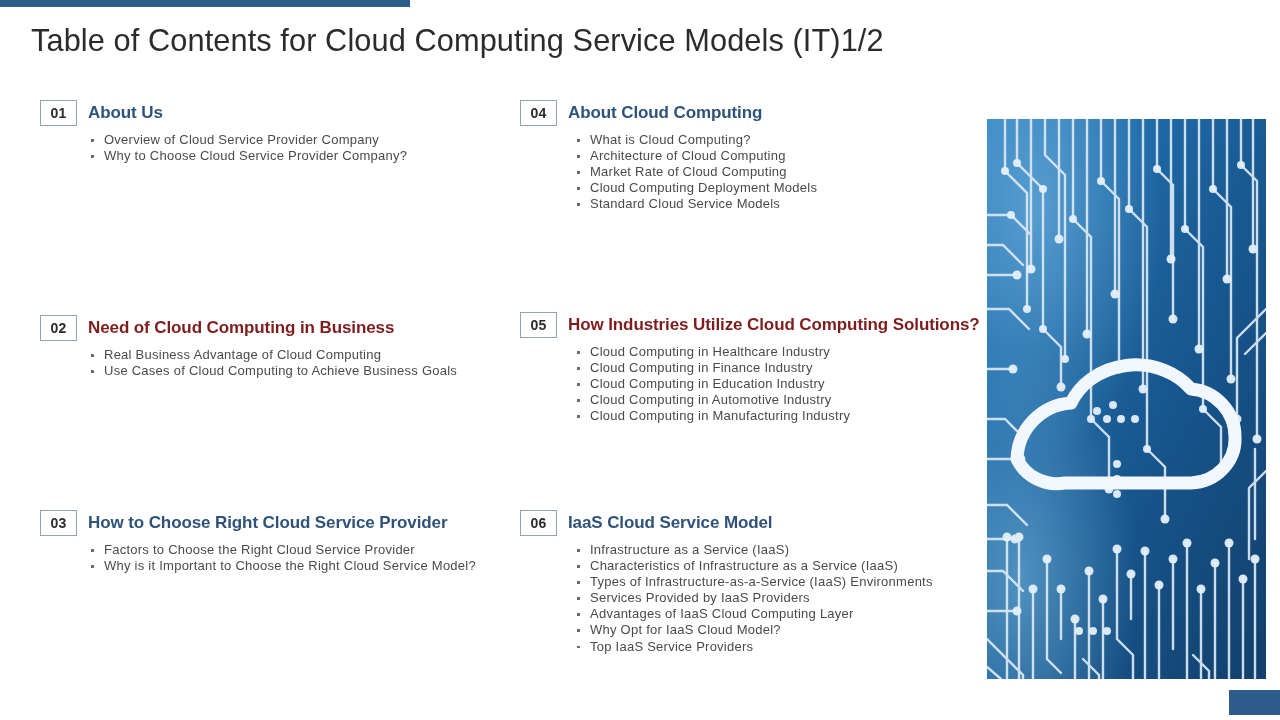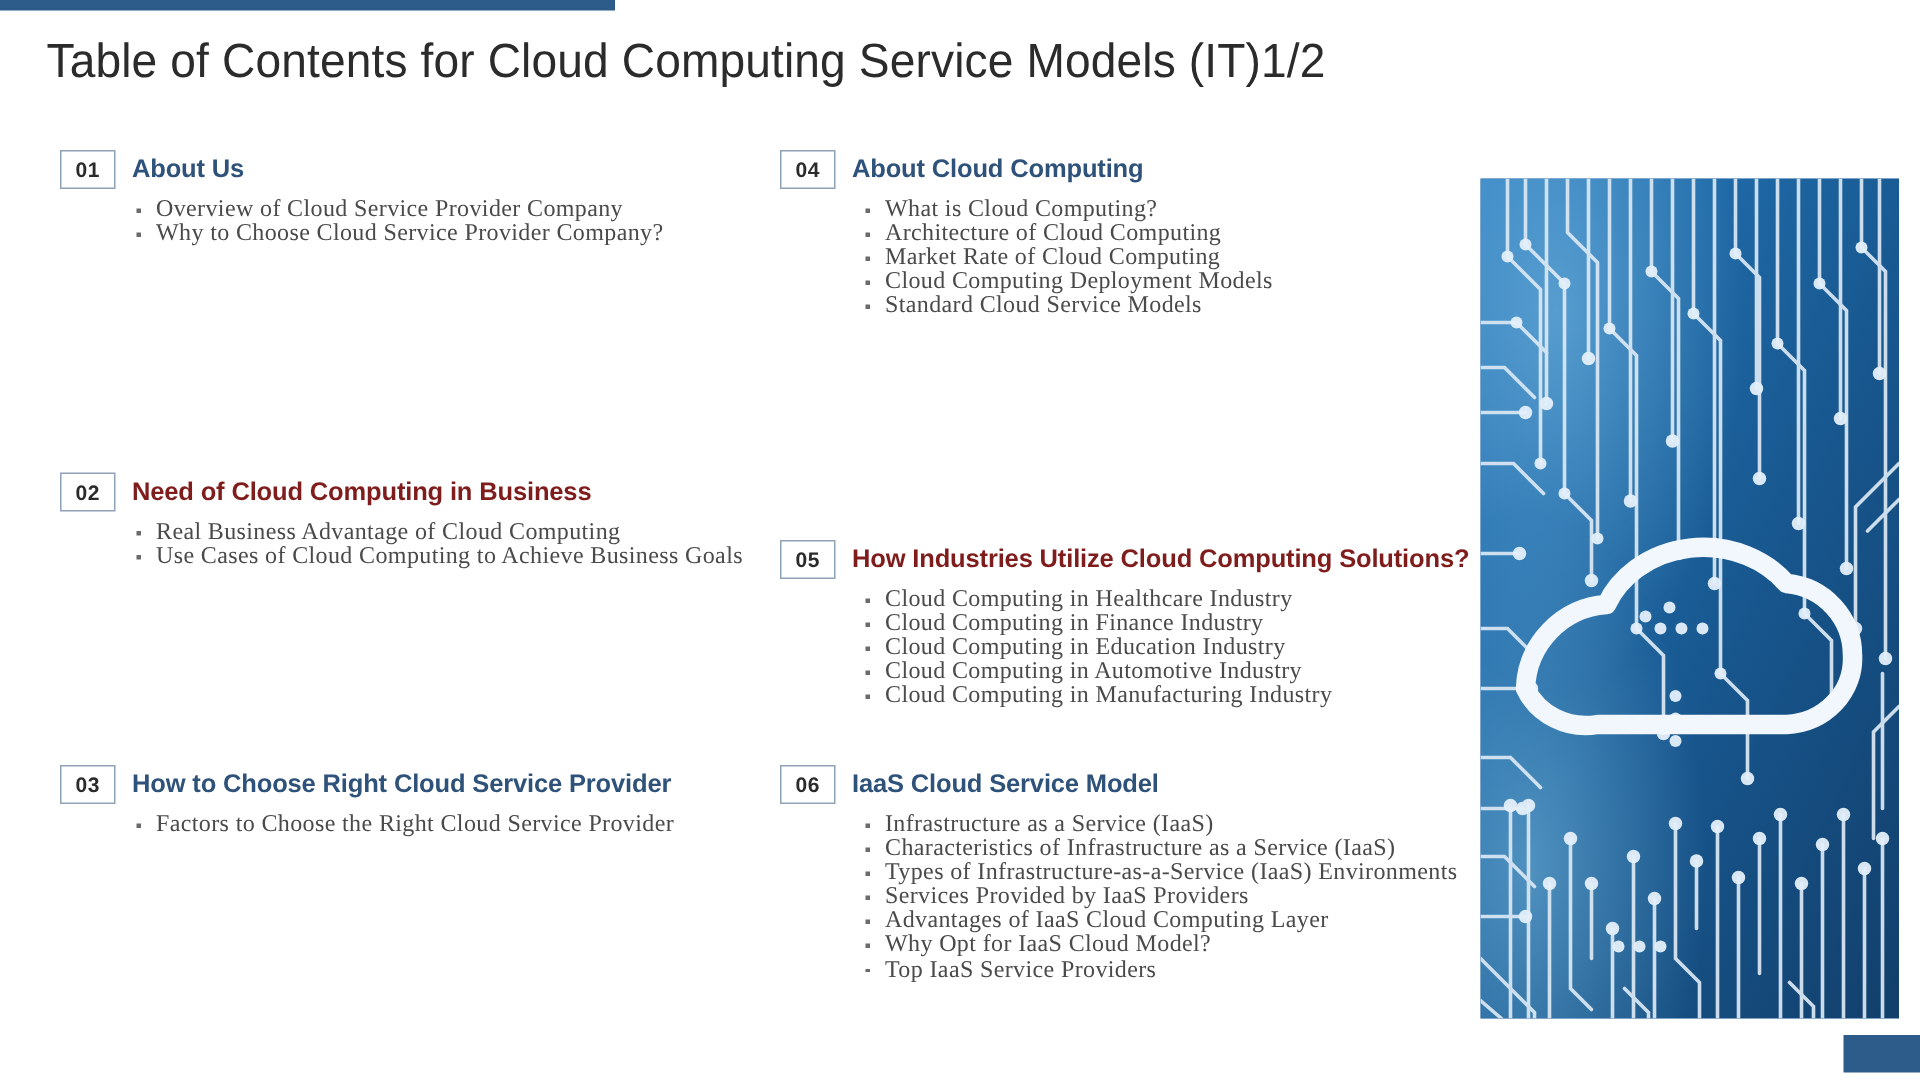--- a/index.html
+++ b/index.html
@@ -101,22 +101,22 @@
   .section-title.teal { color: #7f1d1d; }
 
   .bullet-list {
     list-style: none;
     margin: 4px 0 0 0;
     padding: 0;
   }
   .bullet-list li {
     position: relative;
     padding-left: 64px;
-    font-family: Liberation Serif, serif;
-    font-size: 16px;
+    font-family: Liberation Sans, sans-serif;
+    font-size: 13px;
     line-height: 16.1px;
     color: #4a4a4a;
     white-space: nowrap;
     letter-spacing: 0.25px;
   }
   .bullet-list li::before {
     content: "";
     position: absolute;
     left: 51px;
     top: 7px;
@@ -188,20 +188,21 @@
 
     <div class="toc-section" style="top:410px;">
       <div class="section-head">
         <div class="number-box">
           <span class="number-box-text">03</span>
         </div>
         <div class="section-title navy">How to Choose Right Cloud Service Provider</div>
       </div>
       <ul class="bullet-list">
         <li>Factors to Choose the Right  Cloud  Service  Provider</li>
+        <li>Why is it Important  to Choose  the Right Cloud  Service  Model?</li>
       </ul>
     </div>
 
   </div>
 
   <div class="toc-column" id="toc-column-right">
 
     <div class="toc-section" style="top:0px;">
       <div class="section-head">
         <div class="number-box">
@@ -211,21 +212,21 @@
       </div>
       <ul class="bullet-list">
         <li>What is Cloud Computing?</li>
         <li>Architecture of Cloud Computing</li>
         <li>Market Rate of Cloud Computing</li>
         <li>Cloud Computing  Deployment  Models</li>
         <li>Standard Cloud  Service  Models</li>
       </ul>
     </div>
 
-    <div class="toc-section" style="top:212px;margin-top:48px;">
+    <div class="toc-section" style="top:212px;">
       <div class="section-head">
         <div class="number-box">
           <span class="number-box-text">05</span>
         </div>
         <div class="section-title teal">How Industries Utilize Cloud Computing Solutions?</div>
       </div>
       <ul class="bullet-list">
         <li>Cloud Computing  in Healthcare  Industry</li>
         <li>Cloud Computing  in Finance Industry</li>
         <li>Cloud Computing  in Education  Industry</li>

